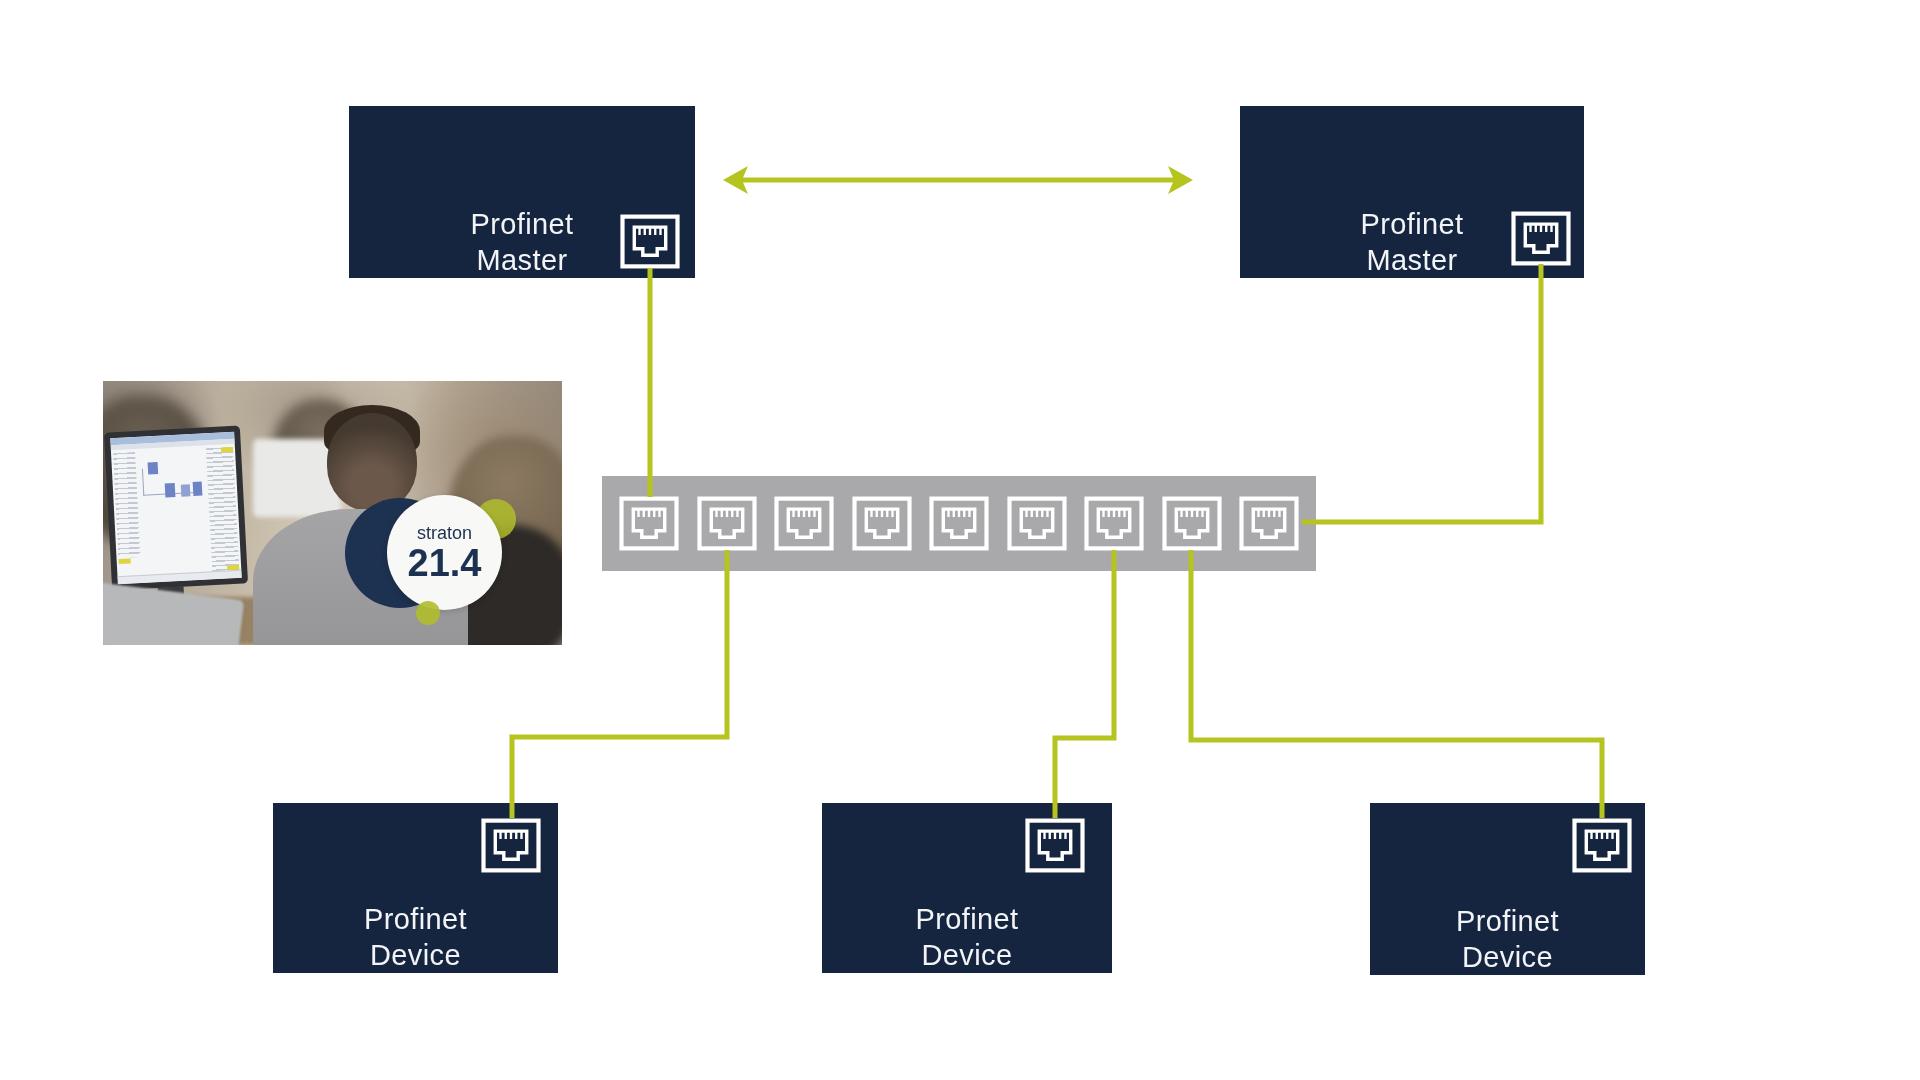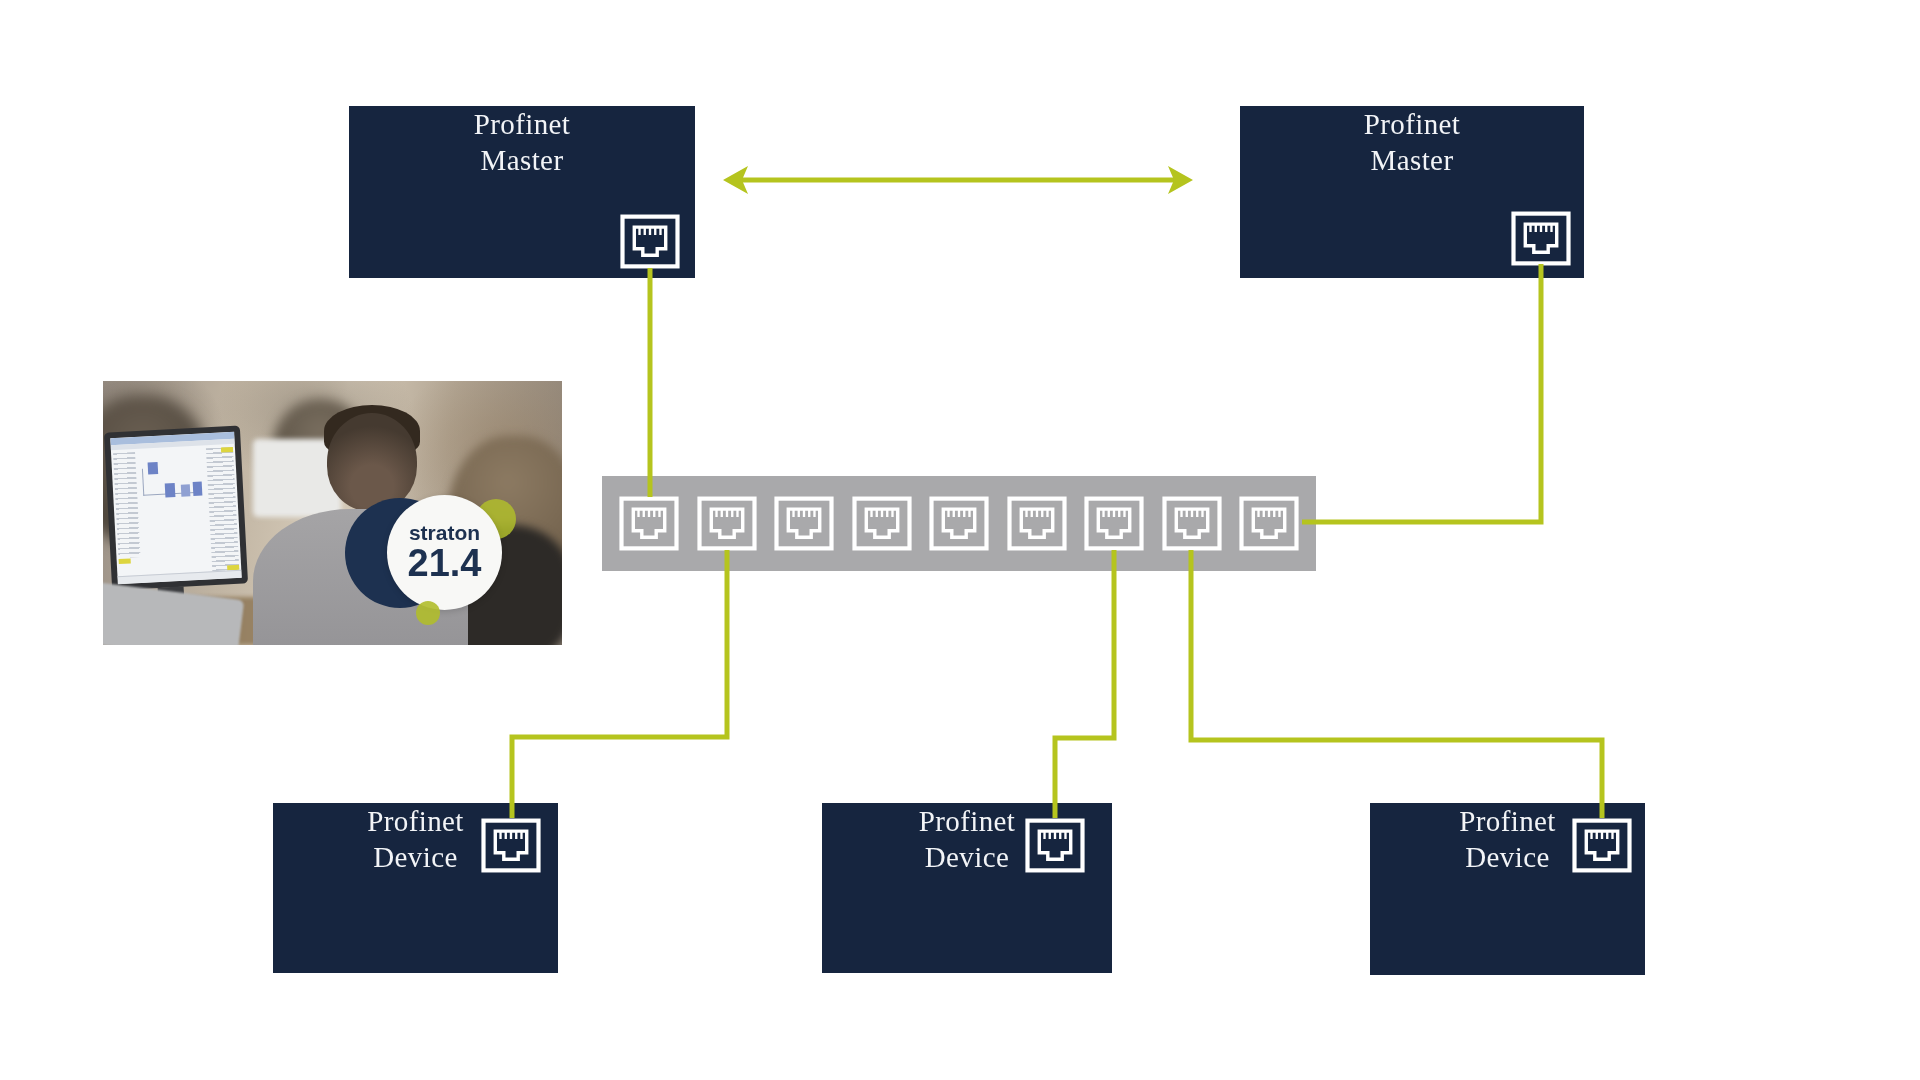--- a/index.html
+++ b/index.html
@@ -7,21 +7,21 @@
     width:1920px;height:1080px;position:relative;overflow:hidden;
     background:#ffffff;
     font-family:"Liberation Sans", sans-serif;
   }
 
   
   .node{
     position:absolute;
     background:var(--navy,#16253f);
     color:var(--node-text,#f2f4f7);
-    display:flex;align-items:flex-start;justify-content:center;font-family:Liberation Serif, serif;
+    display:flex;align-items:flex-end;justify-content:center;
   }
   .node .label{
     font-size:29px;line-height:36px;text-align:center;letter-spacing:.4px;
     font-weight:400;
   }
   .rj45{position:absolute;color:#ffffff;line-height:0;}
   .rj45 svg{display:block;width:62px;height:55px;}
 
   #master-left  {left:349px; top:106px; width:346px; height:172px;}
   #master-right {left:1240px;top:106px; width:344px; height:172px;}
@@ -103,21 +103,21 @@
 
   .badge-olive-big{left:373px;top:118px;width:40px;height:40px;border-radius:50%;
     background:rgba(176,189,44,.85);}
   .badge-navy-circle{left:242px;top:117px;width:110px;height:110px;border-radius:50%;
     background:var(--badge-navy,#1d3150);}
   .badge-white-circle{left:284px;top:114px;width:115px;height:115px;border-radius:50%;
     background:#f8f8f6;display:flex;flex-direction:column;align-items:center;justify-content:center;
     box-shadow:0 2px 6px rgba(0,0,0,.15);}
   .badge-olive-small{left:313px;top:220px;width:24px;height:24px;border-radius:50%;
     background:rgba(176,189,44,.9);}
-  .badge-brand{position:static;font-size:21px;font-weight:700;color:var(--badge-navy,#1d3150);line-height:20px;}
+  .badge-brand{position:static;font-size:18px;font-weight:400;color:var(--badge-navy,#1d3150);line-height:20px;}
   .badge-version{position:static;font-size:38px;font-weight:700;color:var(--badge-navy,#1d3150);line-height:40px;}
 </style>
 </head>
 <body>
 
 <svg width="0" height="0" style="position:absolute" aria-hidden="true">
   <symbol id="rj45" viewBox="0 0 46 42">
     <rect x="2" y="2" width="42" height="38" fill="none" stroke="currentColor" stroke-width="3.2"></rect>
     <path d="M11 10 H35 V26.5 H28.5 V31.5 H17.5 V26.5 H11 Z" fill="none" stroke="currentColor" stroke-width="2.6"></path>
     <path d="M15 10 V16 M19 10 V16 M23 10 V16 M27 10 V16 M31 10 V16" stroke="currentColor" stroke-width="1.8" fill="none"></path>

